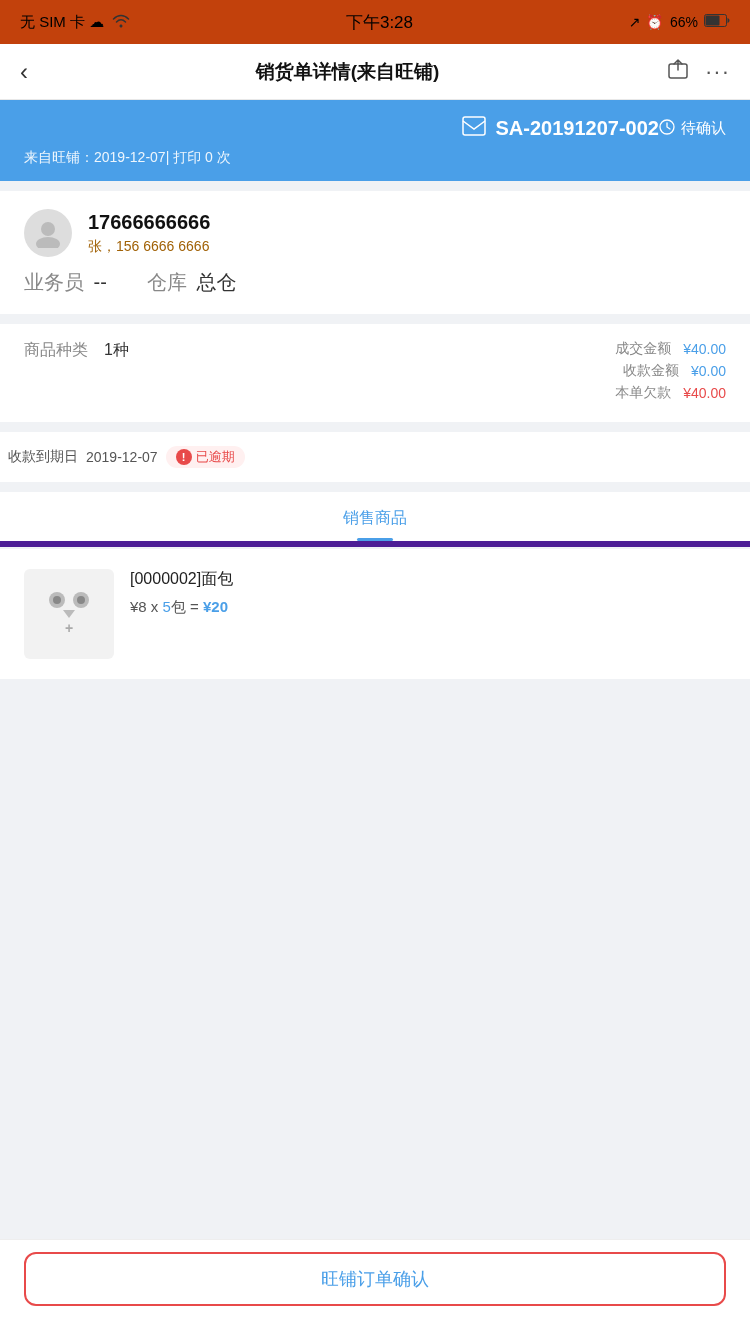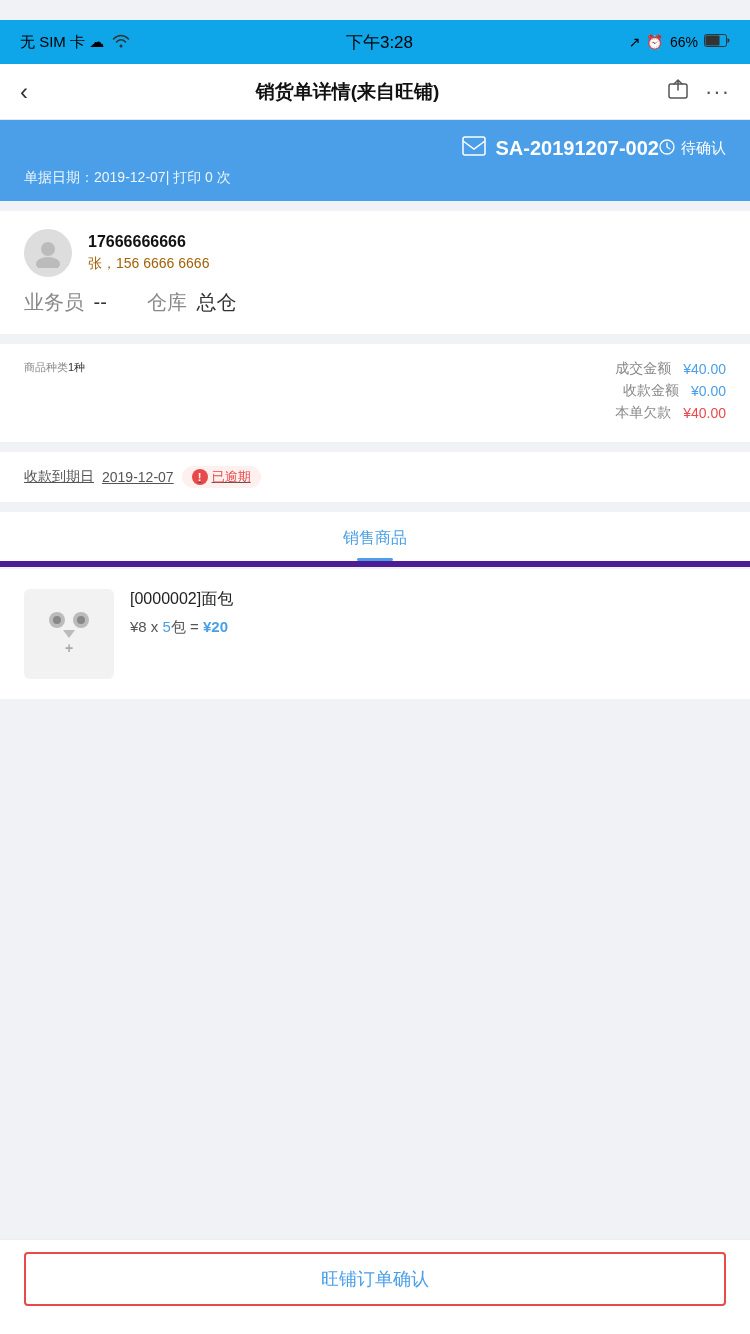--- a/index.html
+++ b/index.html
@@ -8,29 +8,28 @@
       font-family: -apple-system, "PingFang SC", "Helvetica Neue", sans-serif;
       background: #f0f2f5;
       width: 750px;
       min-height: 1334px;
       position: relative;
       overflow-x: hidden;
     }
 
     
     .status-bar {
-      background: #0ea5e9;
+      background: #c2410c;
       height: 44px;
       display: flex;
       align-items: center;
       justify-content: space-between;
       padding: 0 20px;
       font-size: 15px;
       font-weight: 500;
-      margin-top: 20px;
     }
     .status-left { display: flex; align-items: center; gap: 8px; }
     .status-center { font-size: 17px; font-weight: 400; }
     .status-right { display: flex; align-items: center; gap: 6px; font-size: 14px; }
 
     
     .nav-bar {
       background: #fff;
       height: 56px;
       display: flex;
@@ -92,21 +91,21 @@
       border-radius: 50%;
       background: #ddd;
       display: flex;
       align-items: center;
       justify-content: center;
       font-size: 26px;
       color: #999;
       flex-shrink: 0;
     }
     .customer-name {
-      font-size: 16px;
+      font-size: 20px;
       font-weight: 600;
       color: #111;
     }
     .customer-details {
       font-size: 14px;
       color: #a16207;
       margin-top: 4px;
     }
     .customer-meta {
       display: flex;
@@ -123,22 +122,22 @@
       background: #fff;
       padding: 16px 24px;
       margin-top: 10px;
       display: flex;
       justify-content: space-between;
       align-items: flex-start;
     }
     .summary-left {
       display: flex;
       align-items: center;
-      gap: 0;
-      font-size: 11px;
+      gap: 16px;
+      font-size: 16px;
       color: #555;
     }
     .summary-left .label { color: #888; }
     .summary-left .value { color: #333; font-weight: 500; }
     .summary-right {
       text-align: right;
       font-size: 14px;
     }
     .summary-right .row {
       display: flex;
@@ -148,28 +147,27 @@
       margin-bottom: 4px;
       margin-left: 21px;
     }
     .summary-right .row .label { color: #888; }
     .summary-right .row .amount { color: #4a9fe8; font-weight: 500; }
     .summary-right .row .amount-red { color: #e84a4a; font-weight: 500; }
 
     
     .due-card {
       background: #fff;
-      padding: 14px 24px;
+      padding: 14px 8px;
       margin-top: 10px;
       font-size: 14px;
       color: #555;
       display: flex;
       align-items: center;
       gap: 8px;
-      text-decoration: underline;
     }
     .overdue-badge {
       background: #fff0f0;
       color: #e84a4a;
       border-radius: 12px;
       padding: 2px 10px;
       font-size: 13px;
       display: flex;
       align-items: center;
       gap: 4px;
@@ -307,21 +305,21 @@
       border-top: 1px solid #eee;
     }
     .confirm-btn {
       width: 100%;
       height: 54px;
       border: 2px solid #e84a4a;
       background: #fff;
       color: #4a9fe8;
       font-size: 18px;
       font-weight: 500;
-      border-radius: 4px;
+      border-radius: 12px;
       cursor: pointer;
       display: flex;
       align-items: center;
       justify-content: center;
     }
   </style>
 </head>
 <body>
 
 <div class="status-bar">
@@ -379,21 +377,21 @@
       <span>
         <svg width="16" height="16" viewBox="0 0 16 16" fill="none">
           <circle cx="8" cy="8" r="7" stroke="white" stroke-width="1.3"></circle>
           <path d="M8 4v4l3 2" stroke="white" stroke-width="1.3" stroke-linecap="round"></path>
         </svg>
       </span>
       <span>待确认</span>
     </div>
   </div>
   <div class="order-date">
-    <span>单据日期：</span><span>2019-12-07</span><span>| 打印 0 次</span>
+    <span>来自旺铺：</span><span>2019-12-07</span><span>| 打印 0 次</span>
   </div>
 </div>
 
 <div class="customer-card">
   <div class="customer-row">
     <div class="customer-avatar">
       <svg width="30" height="30" viewBox="0 0 30 30" fill="none">
         <circle cx="15" cy="11" r="7" fill="#bbb"></circle>
         <ellipse cx="15" cy="26" rx="12" ry="7" fill="#bbb"></ellipse>
       </svg>

